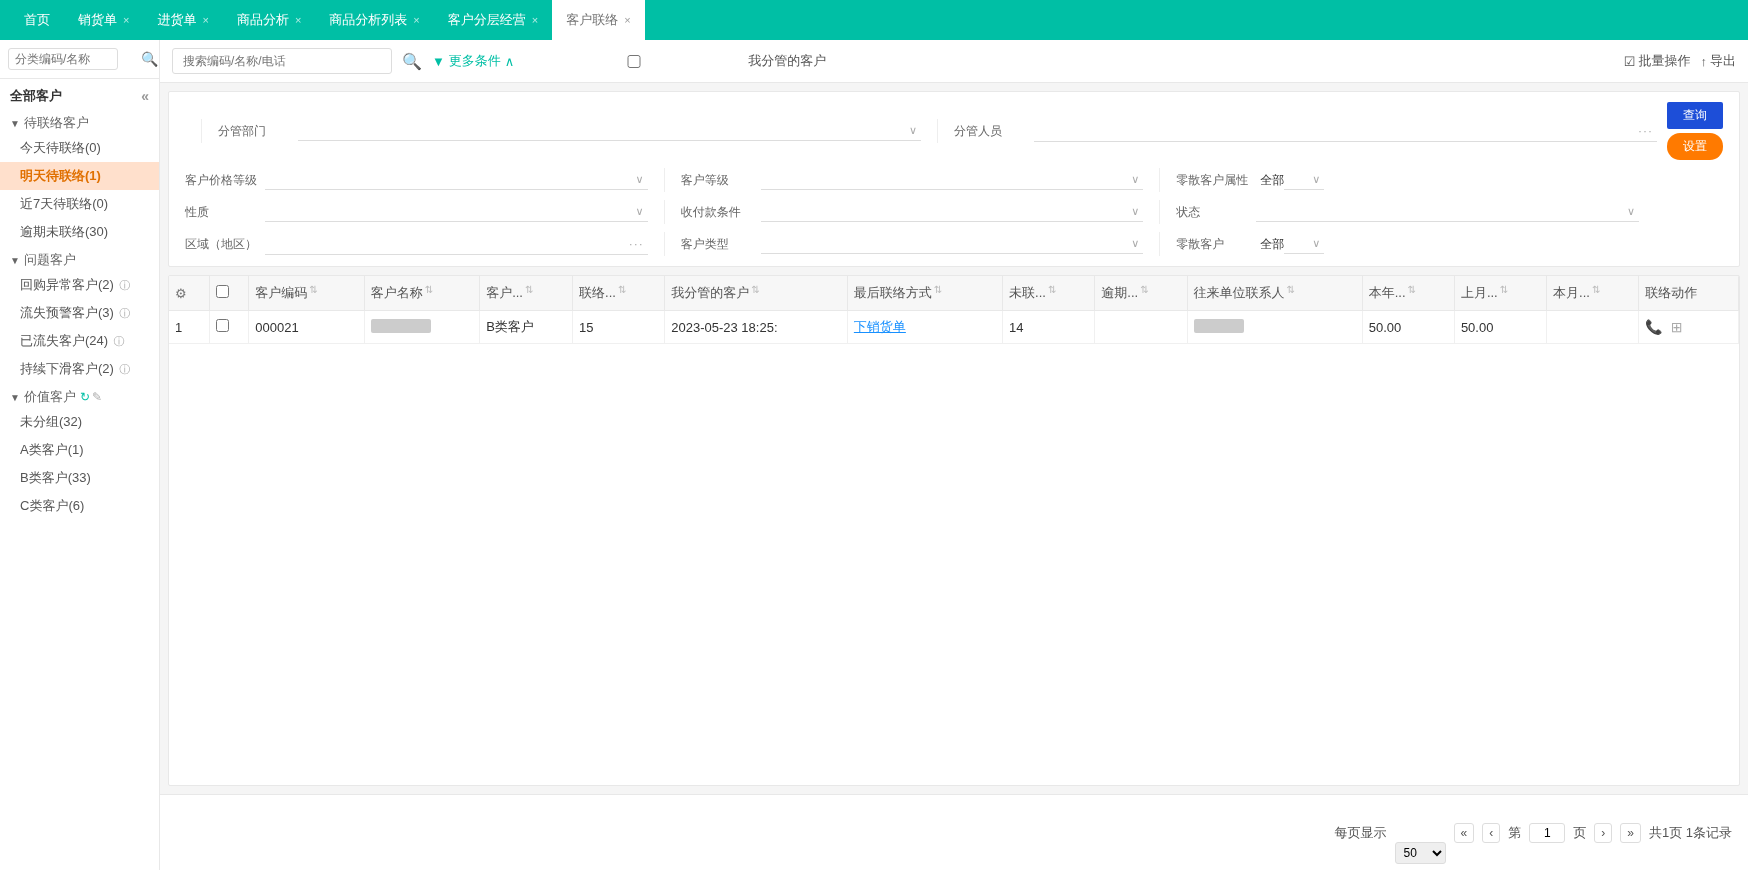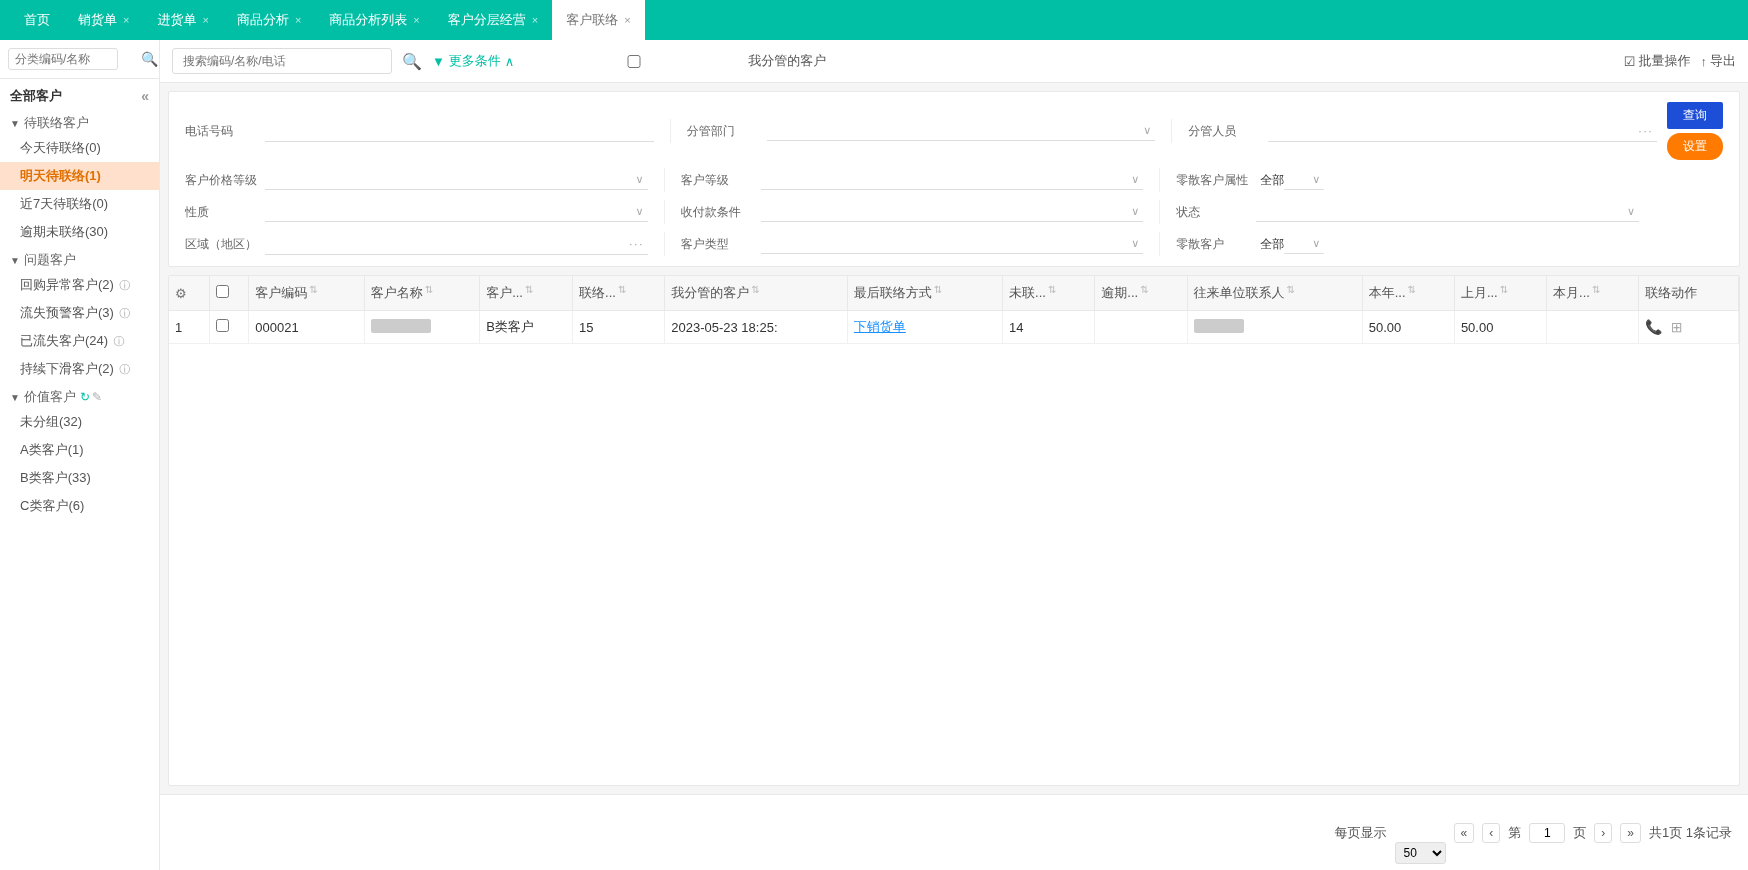--- a/index.html
+++ b/index.html
@@ -446,24 +446,20 @@
         <button class="export-btn">
           <span>↑</span>
           <span>导出</span>
         </button>
       </div>
     </div>
 
     <div class="filter-panel">
 
       <div class="filter-row">
-        <div class="filter-field">
-          <span class="filter-label">电话号码</span>
-          <input class="filter-input" type="text" style="">
-        </div>
         <div class="filter-divider"></div>
         <div class="filter-field">
           <span class="filter-label">分管部门</span>
           <div class="filter-select">
             <span class="select-arrow">∨</span>
           </div>
         </div>
         <div class="filter-divider"></div>
         <div class="filter-field">
           <span class="filter-label">分管人员</span>

